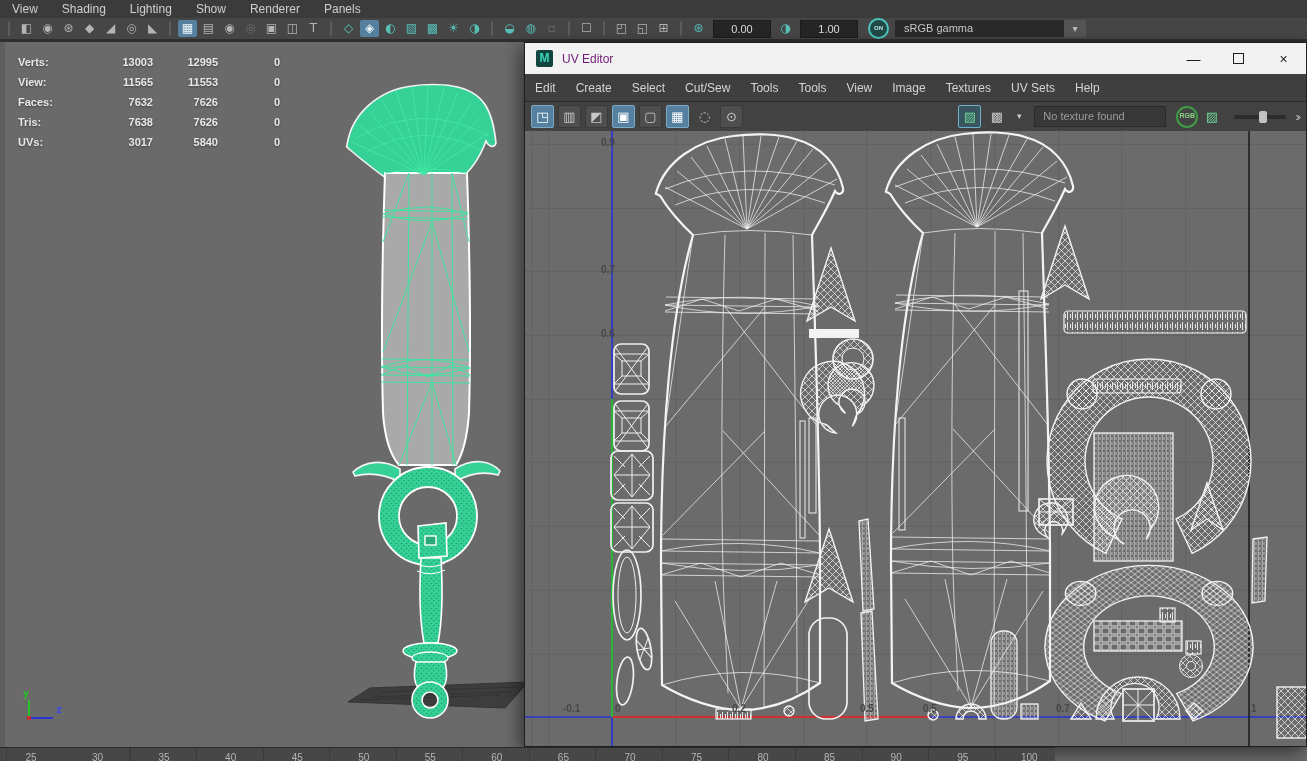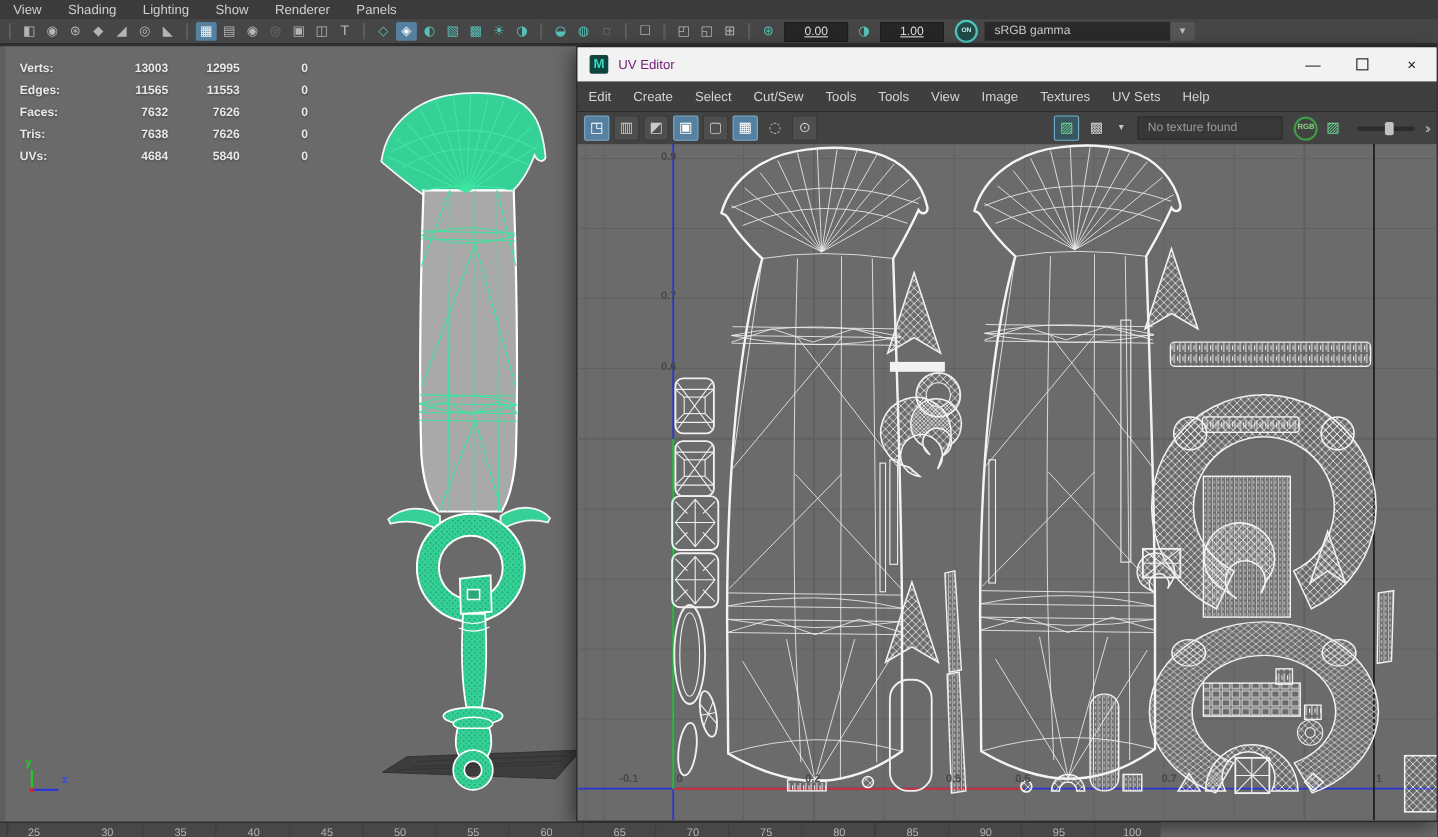--- a/index.html
+++ b/index.html
@@ -12,21 +12,21 @@
   .menubar span{padding:1px 12px 2px 12px;cursor:default;}
   .toolbar{position:absolute;top:18px;left:0;right:0;height:21px;background:#464646;
     display:flex;align-items:center;padding-left:2px;z-index:3;}
   .tbi{width:19px;height:17px;line-height:17px;text-align:center;font-size:12px;
     color:#b4b4b4;font-family:"DejaVu Sans",sans-serif;border-radius:2px;margin:0 1px;}
   .tbi.teal{color:#56c0b7}
   .tbi.hl{background:#5580a0;color:#eef6fa}
   .tbi.dim{color:#6f6f6f}
   .tsep{width:2px;height:15px;background:#5c5c5c;border-radius:2px;margin:0 6px;}
   .numfield{width:52px;height:14px;background:#262626;border:1px solid #1c1c1c;
-    color:#dcdcdc;font-size:11px;text-align:center;margin:0 4px;font-family:"Liberation Sans",sans-serif;text-decoration:underline;}
+    color:#dcdcdc;font-size:11px;text-align:center;margin:0 4px;font-family:"Liberation Sans",sans-serif;}
   .onbtn{width:17px;height:17px;border-radius:50%;border:2px solid #4cc4bc;background:#214a47;
     color:#bfe8e4;font-size:6px;font-weight:bold;line-height:17px;text-align:center;margin:0 6px;}
   .gammasel{width:160px;height:17px;background:#2a2a2a;color:#c8c8c8;font-size:11px;
     line-height:17px;padding-left:9px;}
   .gammacaret{width:22px;height:17px;background:#555;color:#bbb;font-size:10px;
     line-height:17px;text-align:center;}
   .gum{position:absolute;top:39px;left:0;right:0;height:3px;background:#2e2e2e;z-index:3;}
   
   .viewport{position:absolute;left:0;top:42px;width:524px;height:705px;background:#6a6a6a;overflow:hidden;}
   .vedge{position:absolute;left:0;top:0;width:5px;height:705px;background:#5e5e5e;}
@@ -221,40 +221,40 @@
 
     
     <div class="hud">
         <div class="hud-row">
           <span class="hud-label">Verts:</span>
           <span class="hud-a">13003</span>
           <span class="hud-b">12995</span>
           <span class="hud-c">0</span>
         </div>
         <div class="hud-row">
-          <span class="hud-label">Edges:</span>
+          <span class="hud-label">View:</span>
           <span class="hud-a">11565</span>
           <span class="hud-b">11553</span>
           <span class="hud-c">0</span>
         </div>
         <div class="hud-row">
           <span class="hud-label">Faces:</span>
           <span class="hud-a">7632</span>
           <span class="hud-b">7626</span>
           <span class="hud-c">0</span>
         </div>
         <div class="hud-row">
           <span class="hud-label">Tris:</span>
           <span class="hud-a">7638</span>
           <span class="hud-b">7626</span>
           <span class="hud-c">0</span>
         </div>
         <div class="hud-row">
           <span class="hud-label">UVs:</span>
-          <span class="hud-a">4684</span>
+          <span class="hud-a">3017</span>
           <span class="hud-b">5840</span>
           <span class="hud-c">0</span>
         </div>
       </div>
 
     
     <svg width="70" height="40" viewBox="0 0 70 40" style="position:absolute;left:14px;top:646px;">
       <path d="M15,30 L15,12" stroke="#27c427" stroke-width="2"></path>
       <path d="M15,30 L39,30" stroke="#2a35d8" stroke-width="2"></path>
       <rect x="13" y="28" width="4" height="4" fill="#c03030"></rect>

